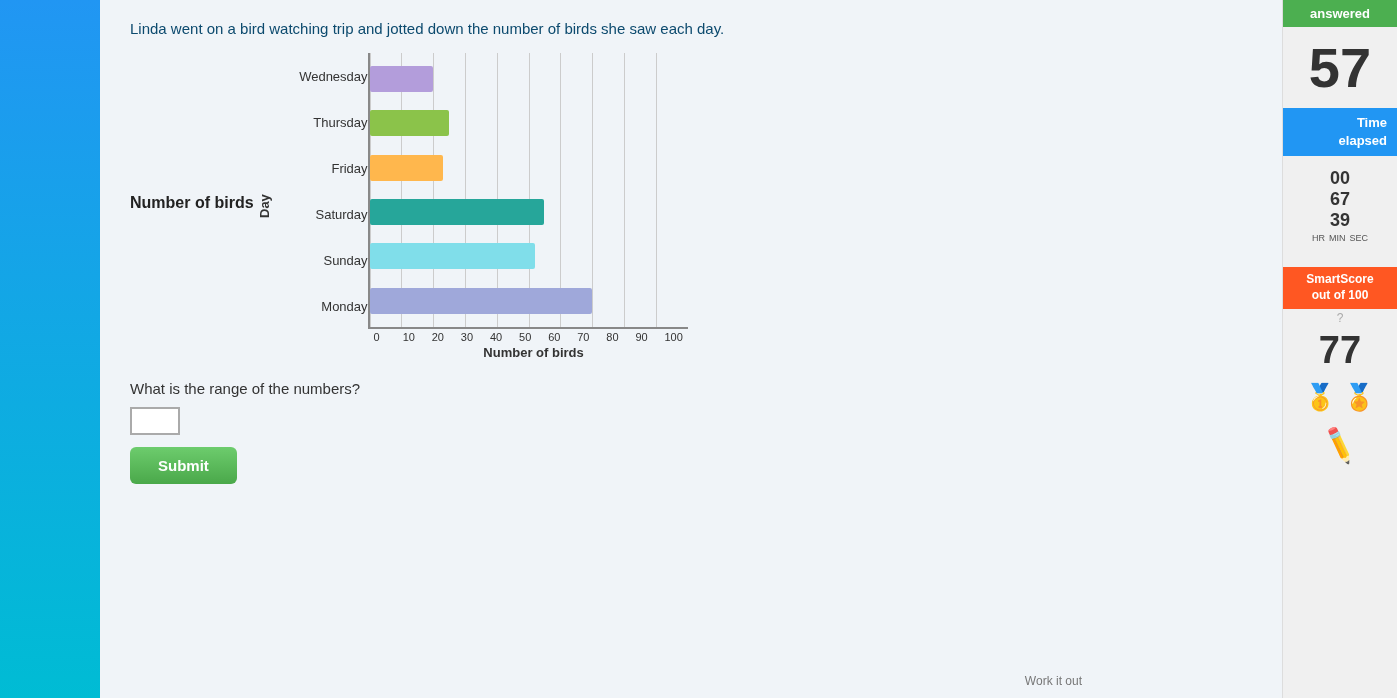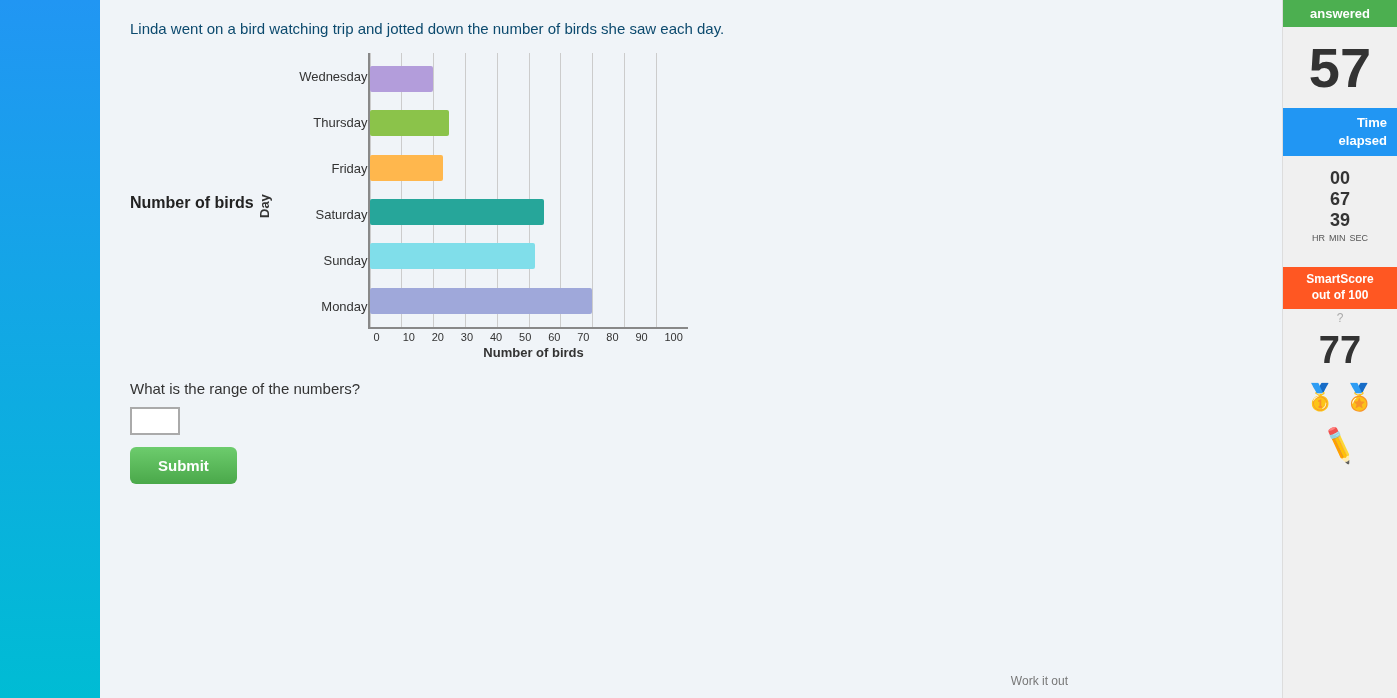--- a/index.html
+++ b/index.html
@@ -388,21 +388,21 @@
       </div>
     </div>
   </div>
 
   <div class="question-section">
     <p class="range-question">What is the range of the numbers?</p>
     <input class="range-input" type="text" style="">
     <button class="submit-button">Submit</button>
   </div>
 
-  <div style="position:absolute; bottom:10px; right:214px; font-size:12px; color:#777;">Work it out</div>
+  <div style="position:absolute; bottom:10px; right:200px; font-size:12px; color:#777;">Work it out</div>
 </div>
 
 <div class="right-panel">
   <div class="answered-badge">answered</div>
   <div class="score-number">57</div>
   <div class="time-elapsed-box">Time<br>elapsed</div>
   <div class="time-values">
     <span class="time-val">00</span>
     <span class="time-val"> </span>
     <span class="time-val">67</span>

